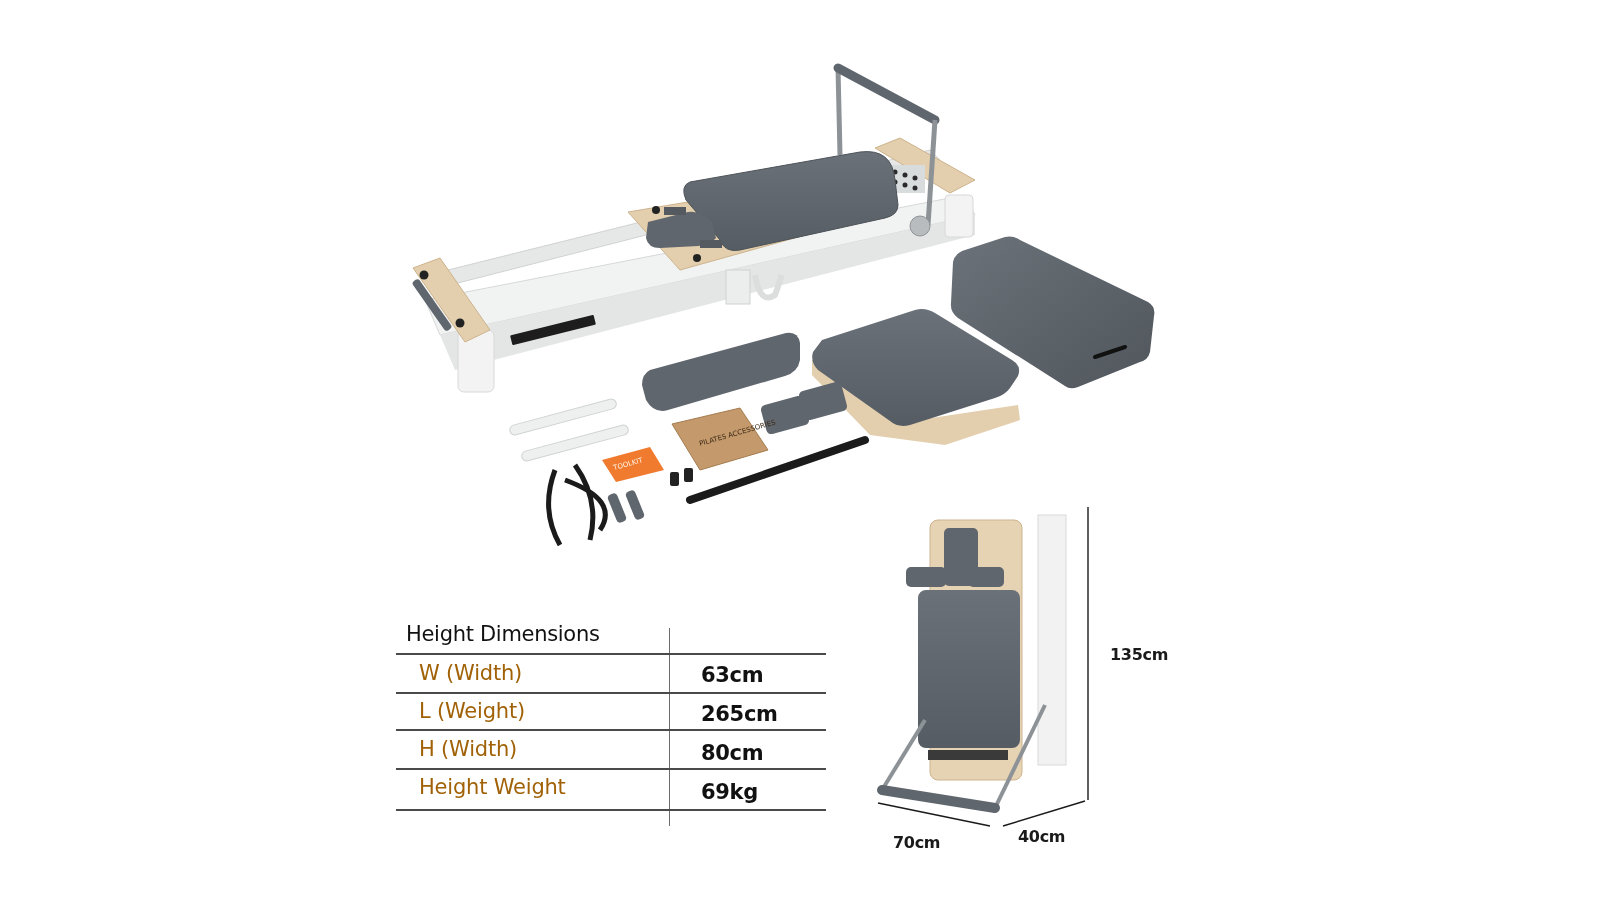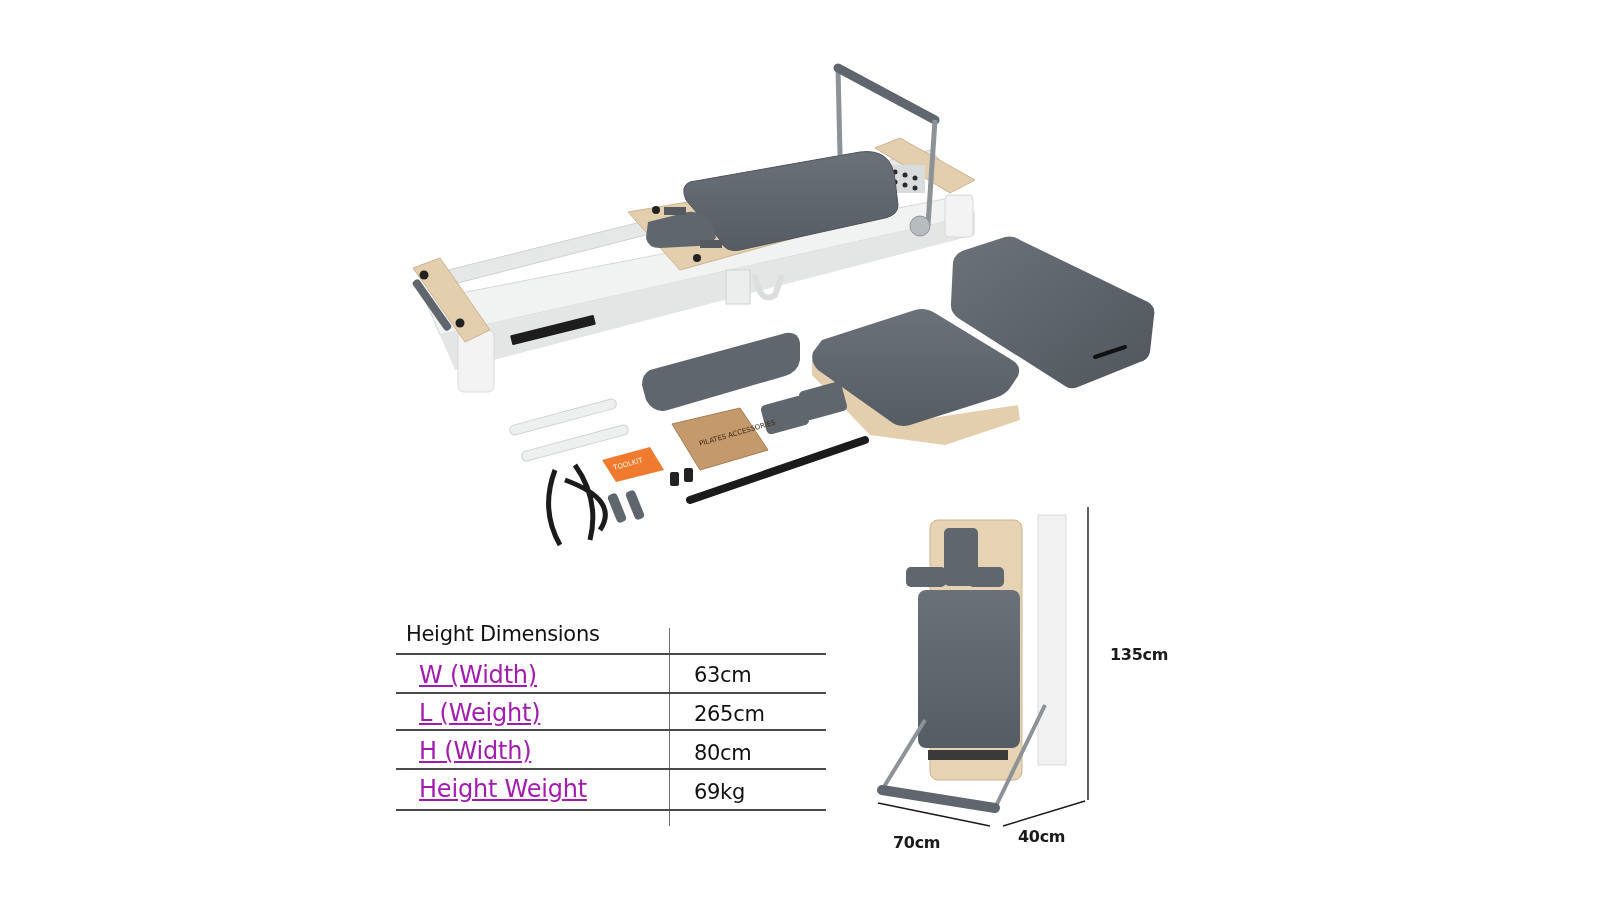--- a/index.html
+++ b/index.html
@@ -4,22 +4,22 @@
 <style>
   html,body{margin:0;padding:0;background:#ffffff;}
   body{width:1600px;height:900px;position:relative;overflow:hidden;font-family:"DejaVu Sans","Liberation Sans",sans-serif;color:#111;}
   
   svg.product{position:absolute;left:0;top:0;}
   
   .spec-table{position:absolute;left:396px;top:620px;width:430px;}
   .spec-head{position:absolute;left:10px;top:2px;font-size:21px;font-weight:500;letter-spacing:-0.3px;color:#111;}
   .vline{position:absolute;left:273px;top:8px;width:1px;height:198px;background:#6d6d6d;}
   .hline{position:absolute;left:0;width:430px;height:1.5px;background:#4a4a4a;}
-  .row-label{position:absolute;left:23px;font-size:24px;color:#a21caf;letter-spacing:-0.2px;text-decoration:underline;}
-  .row-value{position:absolute;left:298px;font-size:21px;font-weight:normal;color:#111;letter-spacing:-0.3px;}
+  .row-label{position:absolute;left:23px;font-size:21px;color:#a16207;letter-spacing:-0.2px;}
+  .row-value{position:absolute;left:305px;font-size:21px;font-weight:bold;color:#111;letter-spacing:-0.3px;}
   .dim-label{position:absolute;font-size:16px;font-weight:bold;color:#1a1a1a;letter-spacing:-0.3px;}
 </style>
 </head>
 <body>
 
 <svg class="product" width="1600" height="900" viewBox="0 0 1600 900">
   <defs>
     <linearGradient id="upg" x1="0" y1="0" x2="0" y2="1">
       <stop offset="0" stop-color="#6a7178"></stop>
         <stop offset="1" stop-color="#565c63"></stop>

